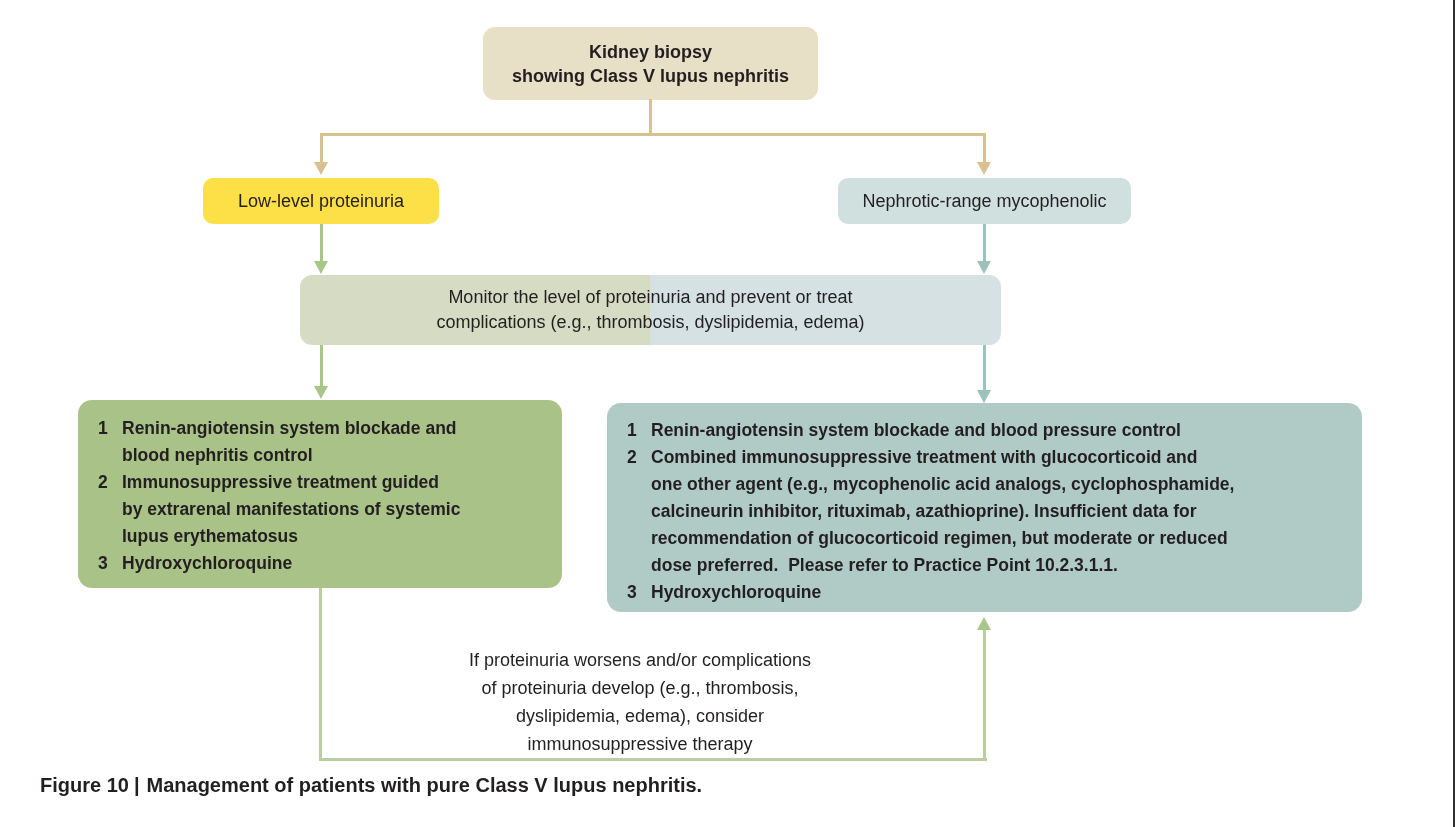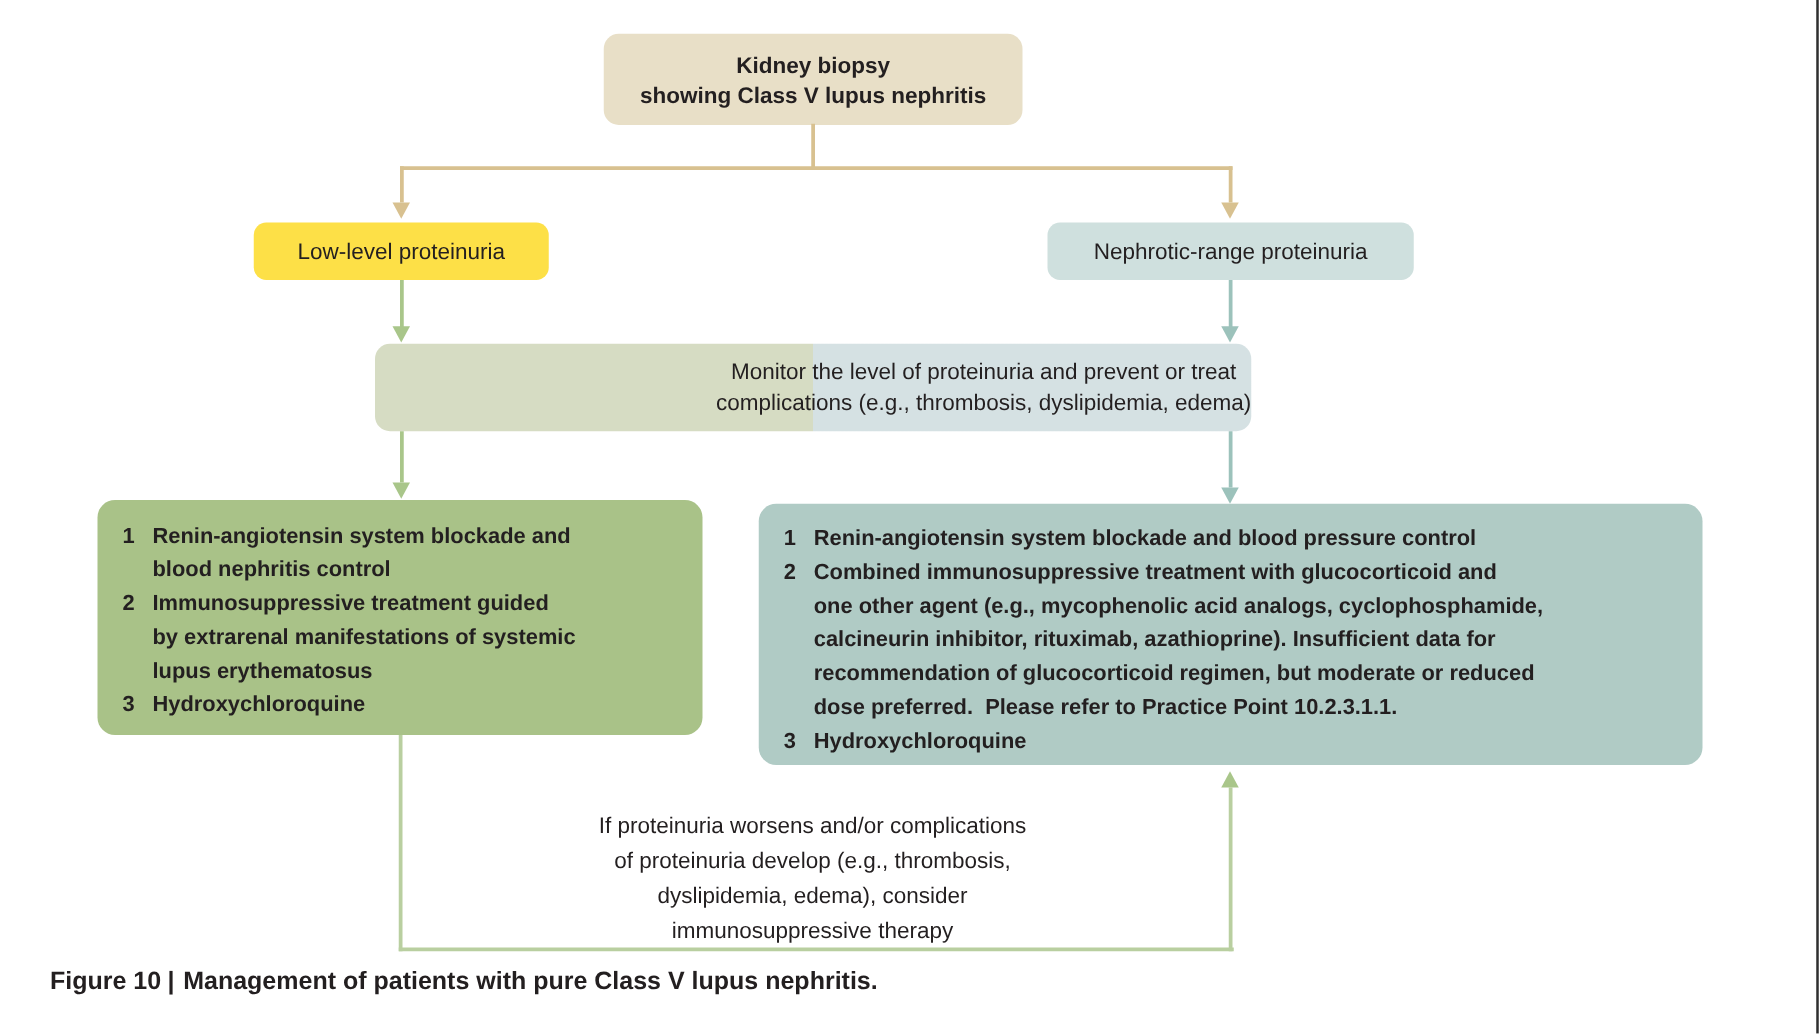--- a/index.html
+++ b/index.html
@@ -10,30 +10,30 @@
   .node {
     position:absolute; display:flex; align-items:center; justify-content:center;
     text-align:center; box-sizing:border-box;
   }
   .preline { white-space:pre-wrap; }
 
   .root-box   { left:483px; top:27px;  width:335px; height:73px; background:#e8dfc7; border-radius:12px; font-weight:bold; font-size:18px; line-height:24px; }
   .branch-left  { left:203px; top:178px; width:236px; height:46px; background:#fde047; border-radius:10px; font-size:18px; }
   .branch-right { left:838px; top:178px; width:293px; height:46px; background:#cfe0de; border-radius:10px; font-size:18px; }
   .monitor-box  { left:300px; top:275px; width:701px; height:70px; border-radius:12px; font-size:18px; line-height:25px;
-                  background:linear-gradient(to right, #d6dcc3 0 50%, #d5e1e3 50% 100%);justify-content:flex-end; }
+                  background:linear-gradient(to right, #d6dcc3 0 50%, #d5e1e3 50% 100%); }
 
   .plan { position:absolute; box-sizing:border-box; border-radius:14px; font-weight:bold; font-size:17.5px; line-height:27px; text-align:left; }
   .plan-left  { left:78px;  top:400px; width:484px; height:188px; background:#a9c288; padding:15px 12px 0 20px; }
   .plan-right { left:607px; top:403px; width:755px; height:209px; background:#b0cbc5; padding:14px 10px 0 20px; }
   .plan-item { display:flex; }
   .plan-item .num { flex:0 0 24px; width:24px; }
   .plan-item .txt { white-space:pre-wrap; }
 
-  .loop-note { position:absolute; left:330px; top:646px; width:640px; text-align:center; font-size:18px; line-height:28px; white-space:pre-wrap; }
+  .loop-note { position:absolute; left:320px; top:646px; width:640px; text-align:center; font-size:18px; line-height:28px; white-space:pre-wrap; }
 
   .caption { position:absolute; left:40px; top:774px; font-weight:bold; font-size:20px; }
   .cap-div { display:inline-block; margin:0 7px 0 5px; }
 
   .line { position:absolute; }
   .line.tan   { background:#d8c190; }
   .line.green { background:#a9c68a; }
   .line.teal  { background:#9cc2bb; }
   .line.loop  { background:#b9cfa0; }
 
@@ -59,21 +59,21 @@
   <div class="line tan" style="left:320px; top:133px; width:666px; height:3px;"></div>
   <div class="line tan" style="left:320px; top:133px; width:3px; height:29px;"></div>
   <div class="arr down tan" style="left:314px; top:162px;"></div>
   <div class="line tan" style="left:983px; top:133px; width:3px; height:29px;"></div>
   <div class="arr down tan" style="left:977px; top:162px;"></div>
 
   <div class="node branch-left">
     <span>Low-level proteinuria</span>
   </div>
   <div class="node branch-right">
-    <span>Nephrotic-range proteinuria</span>
+    <span>Nephrotic-range mycophenolic</span>
   </div>
 
   <div class="line green" style="left:320px; top:224px; width:3px; height:38px;"></div>
   <div class="arr down green" style="left:314px; top:261px;"></div>
   <div class="line teal" style="left:983px; top:224px; width:3px; height:38px;"></div>
   <div class="arr down teal" style="left:977px; top:261px;"></div>
 
   <div class="node monitor-box">
     <span class="preline">Monitor the level of proteinuria and prevent or treat
 complications (e.g., thrombosis, dyslipidemia, edema)</span>

